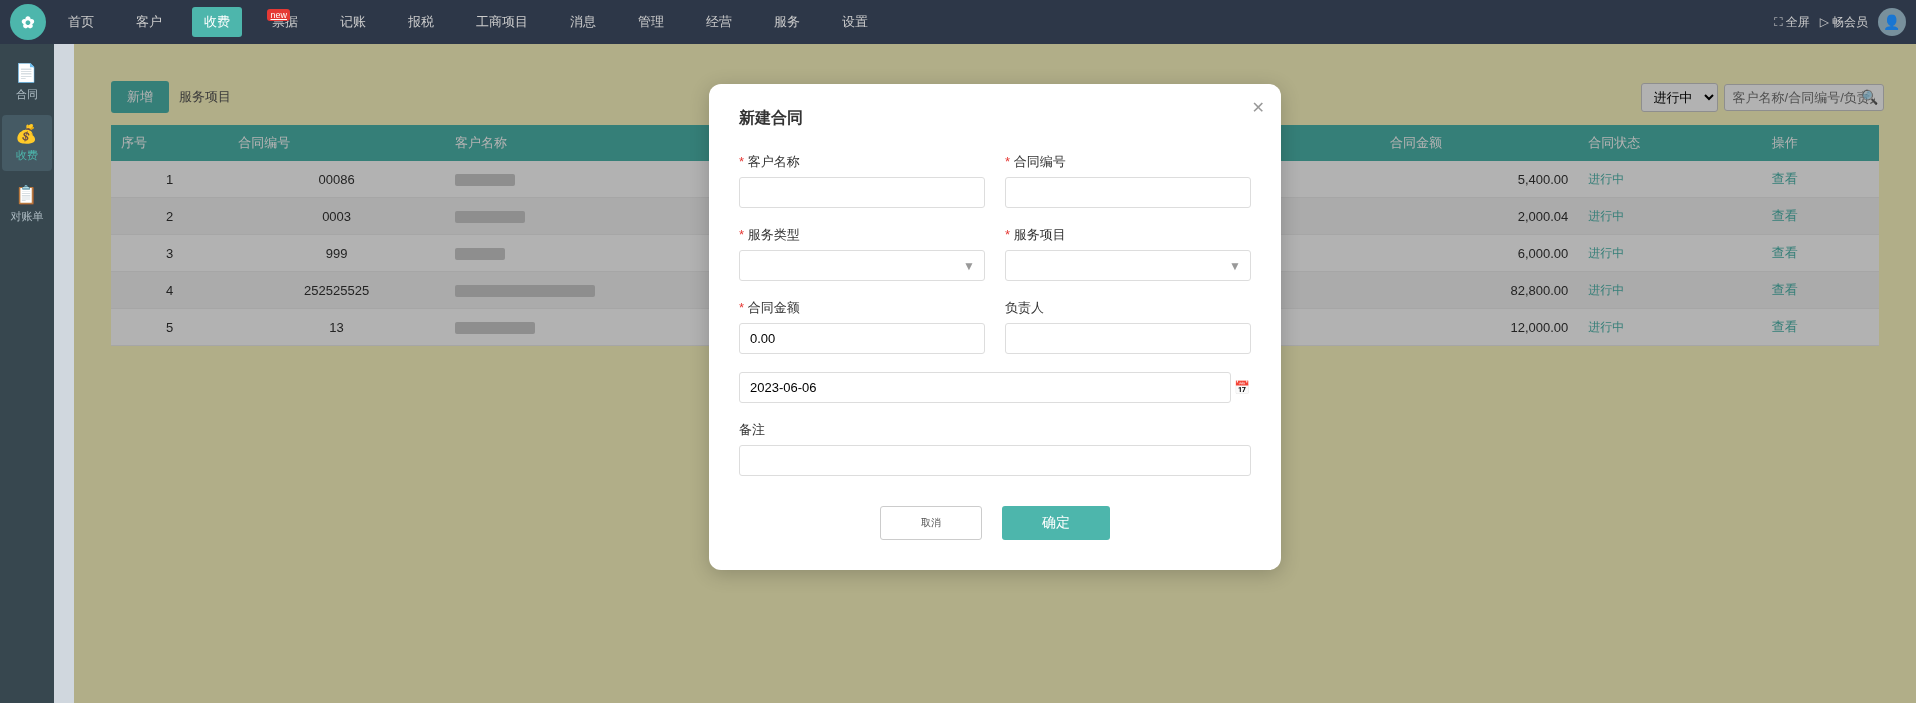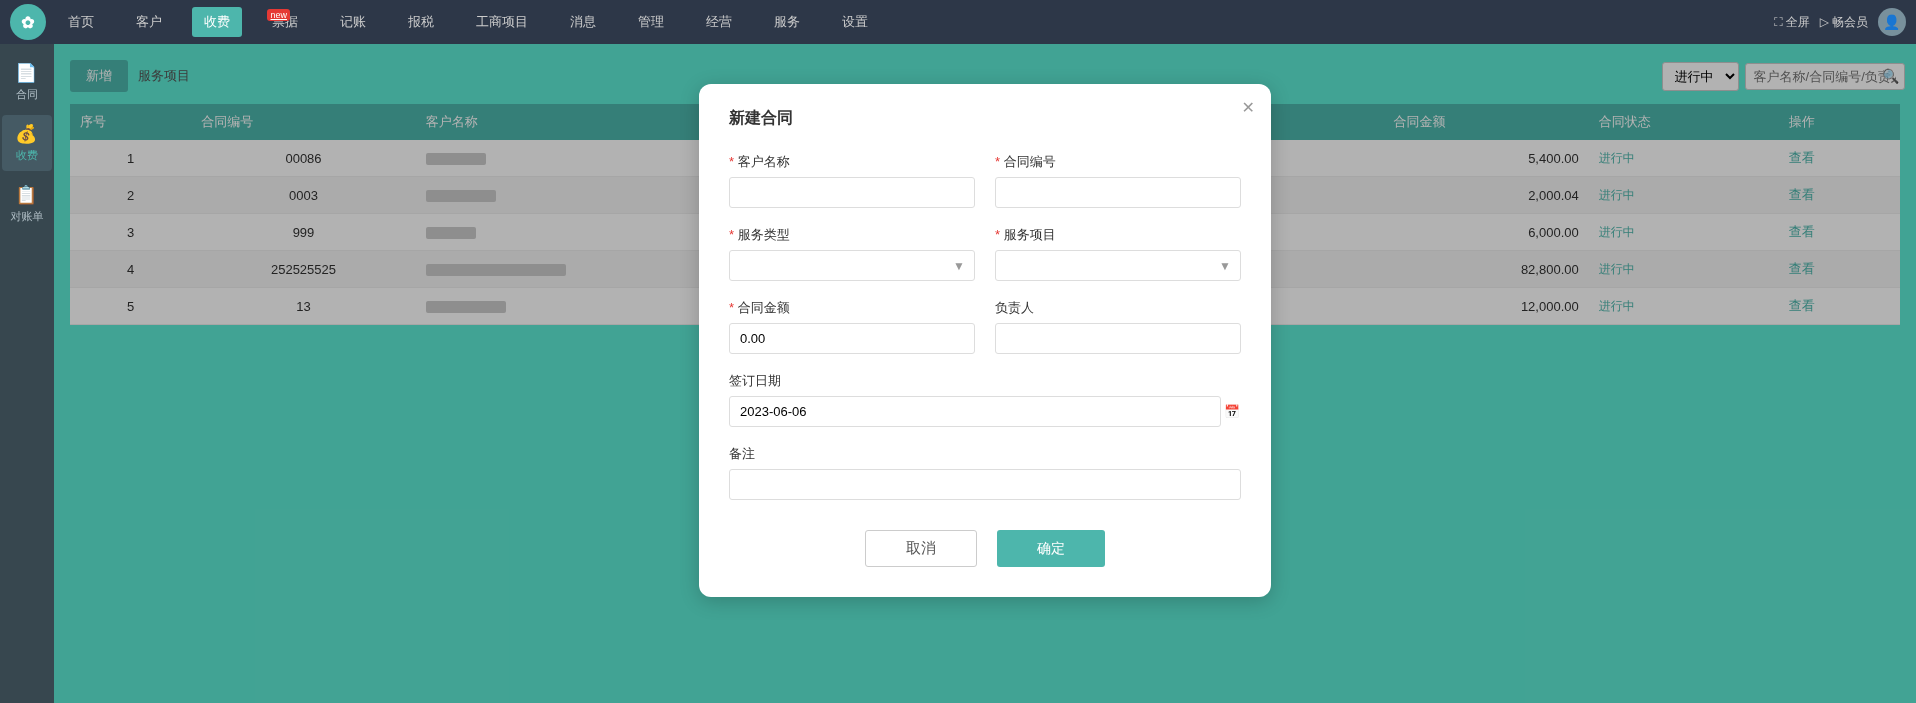--- a/index.html
+++ b/index.html
@@ -81,24 +81,25 @@
       cursor: pointer;
       border-radius: 4px;
       font-size: 11px; gap: 3px;
     }
     .sidebar-item.active { background: #455a64; color: #4db6ac; }
     .sidebar-item .icon { font-size: 18px; }
 
     
     .content {
       flex: 1;
-      background: #5eead4;
-      padding: 16px;
+      background: #fef9c3;
+      padding: 37px;
       overflow: auto;
       position: relative;
+      margin-left: 20px;
     }
 
     
     .table-toolbar {
       display: flex; align-items: center; gap: 10px; margin-bottom: 12px;
     }
     .btn-new {
       background: #4db6ac; color: white; border: none;
       padding: 7px 16px; border-radius: 3px; cursor: pointer; font-size: 13px;
     }
@@ -196,21 +197,21 @@
     }
     .form-select-wrap .arrow {
       position: absolute; right: 10px; top: 50%; transform: translateY(-50%);
       color: #999; font-size: 12px; pointer-events: none;
     }
     .modal-footer {
       display: flex; justify-content: center; gap: 20px; margin-top: 30px;
     }
     .btn-cancel {
       border: 1px solid #ccc; background: white; color: #555;
-      padding: 8px 40px; border-radius: 3px; cursor: pointer; font-size: 15px;
+      padding: 8px 40px; border-radius: 3px; cursor: pointer; font-size: 10px;
     }
     .btn-confirm {
       background: #4db6ac; color: white; border: none;
       padding: 8px 40px; border-radius: 3px; cursor: pointer; font-size: 14px;
     }
     .calendar-icon { color: #aaa; margin-left: 4px; cursor: pointer; }
     .date-input-wrap { display: flex; align-items: center; }
     .date-input-wrap .form-input { flex: 1; }
   </style>
 </head>
@@ -401,21 +402,20 @@
             <input class="form-input" type="text" value="0.00" style="">
           </div>
           <div class="form-field">
             <label class="form-label">负责人</label>
             <input class="form-input" type="text" style="">
           </div>
         </div>
 
         <div class="form-row">
           <div class="form-field">
-            <label class="form-label">签订日期</label>
             <div class="date-input-wrap">
               <input class="form-input" type="text" value="2023-06-06" style="">
               <span class="calendar-icon">📅</span>
             </div>
           </div>
         </div>
 
         <div class="form-row">
           <div class="form-field">
             <label class="form-label">备注</label>

